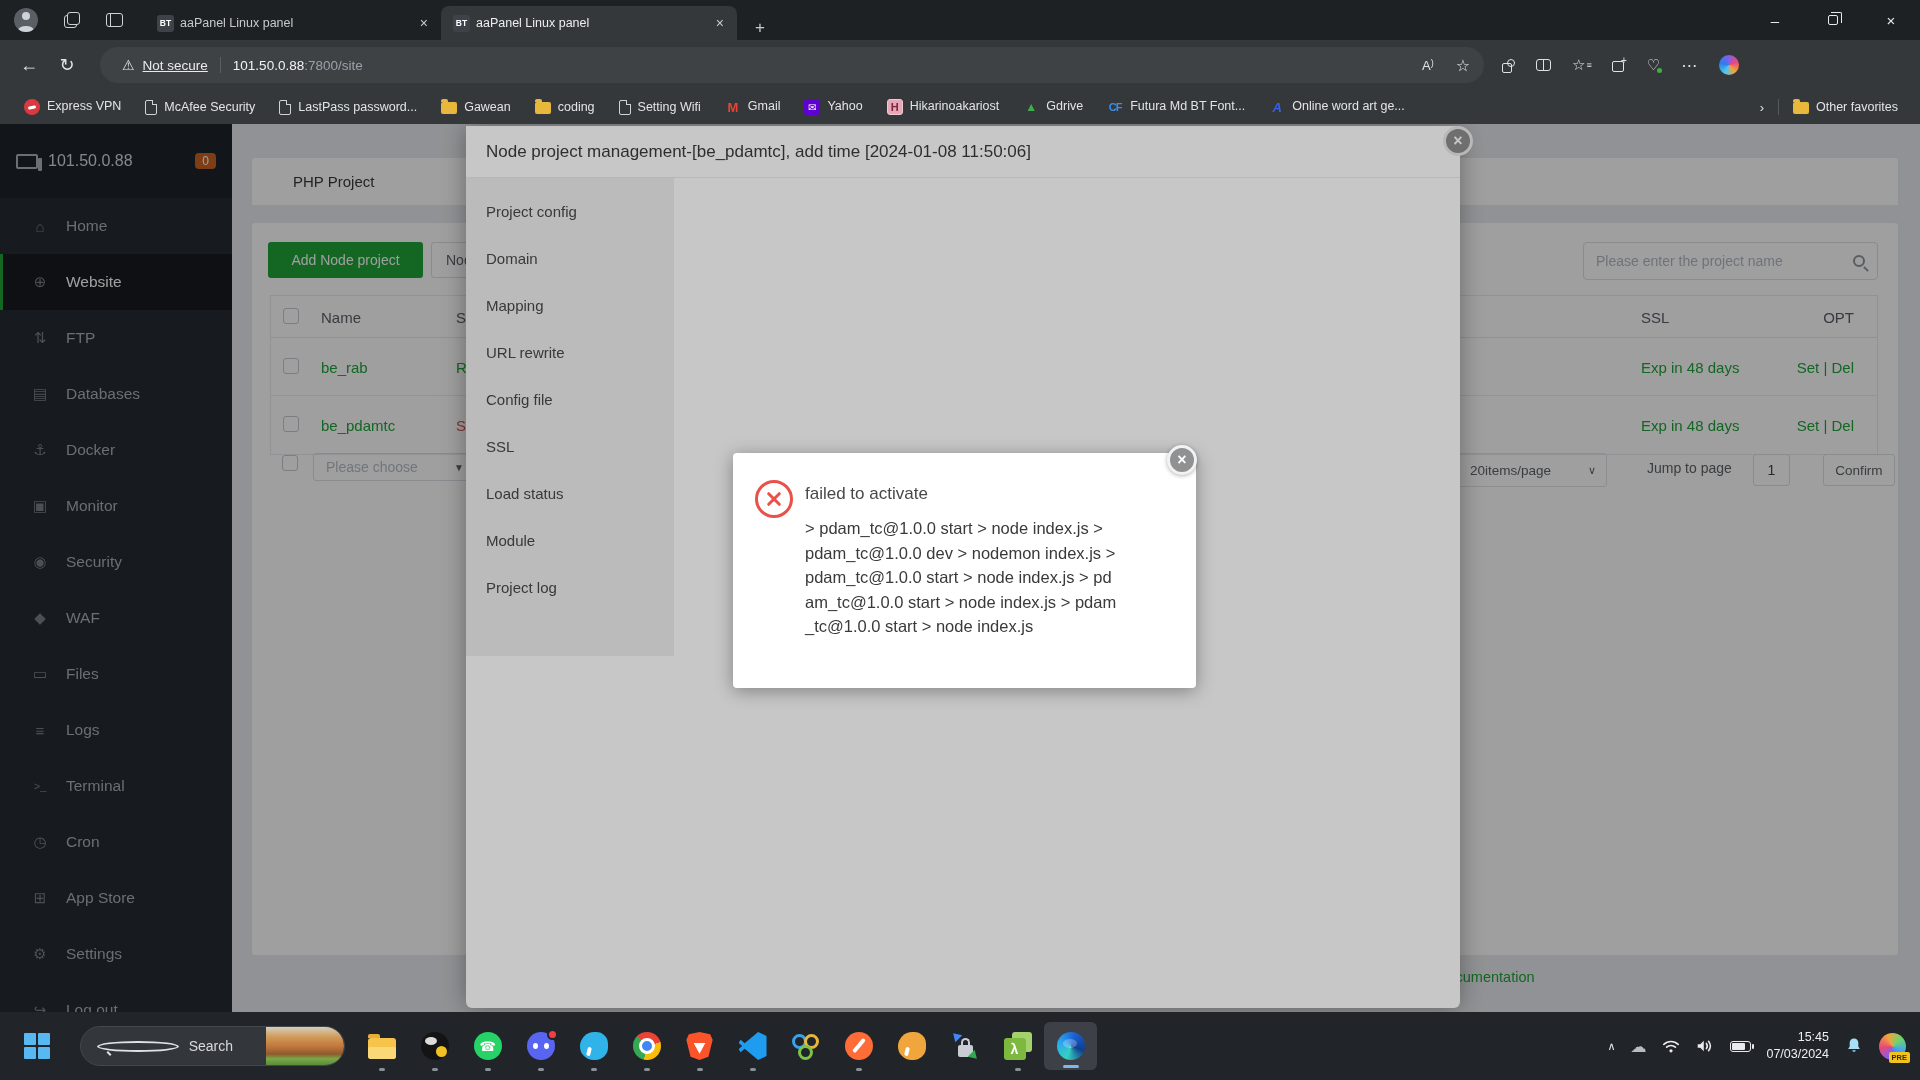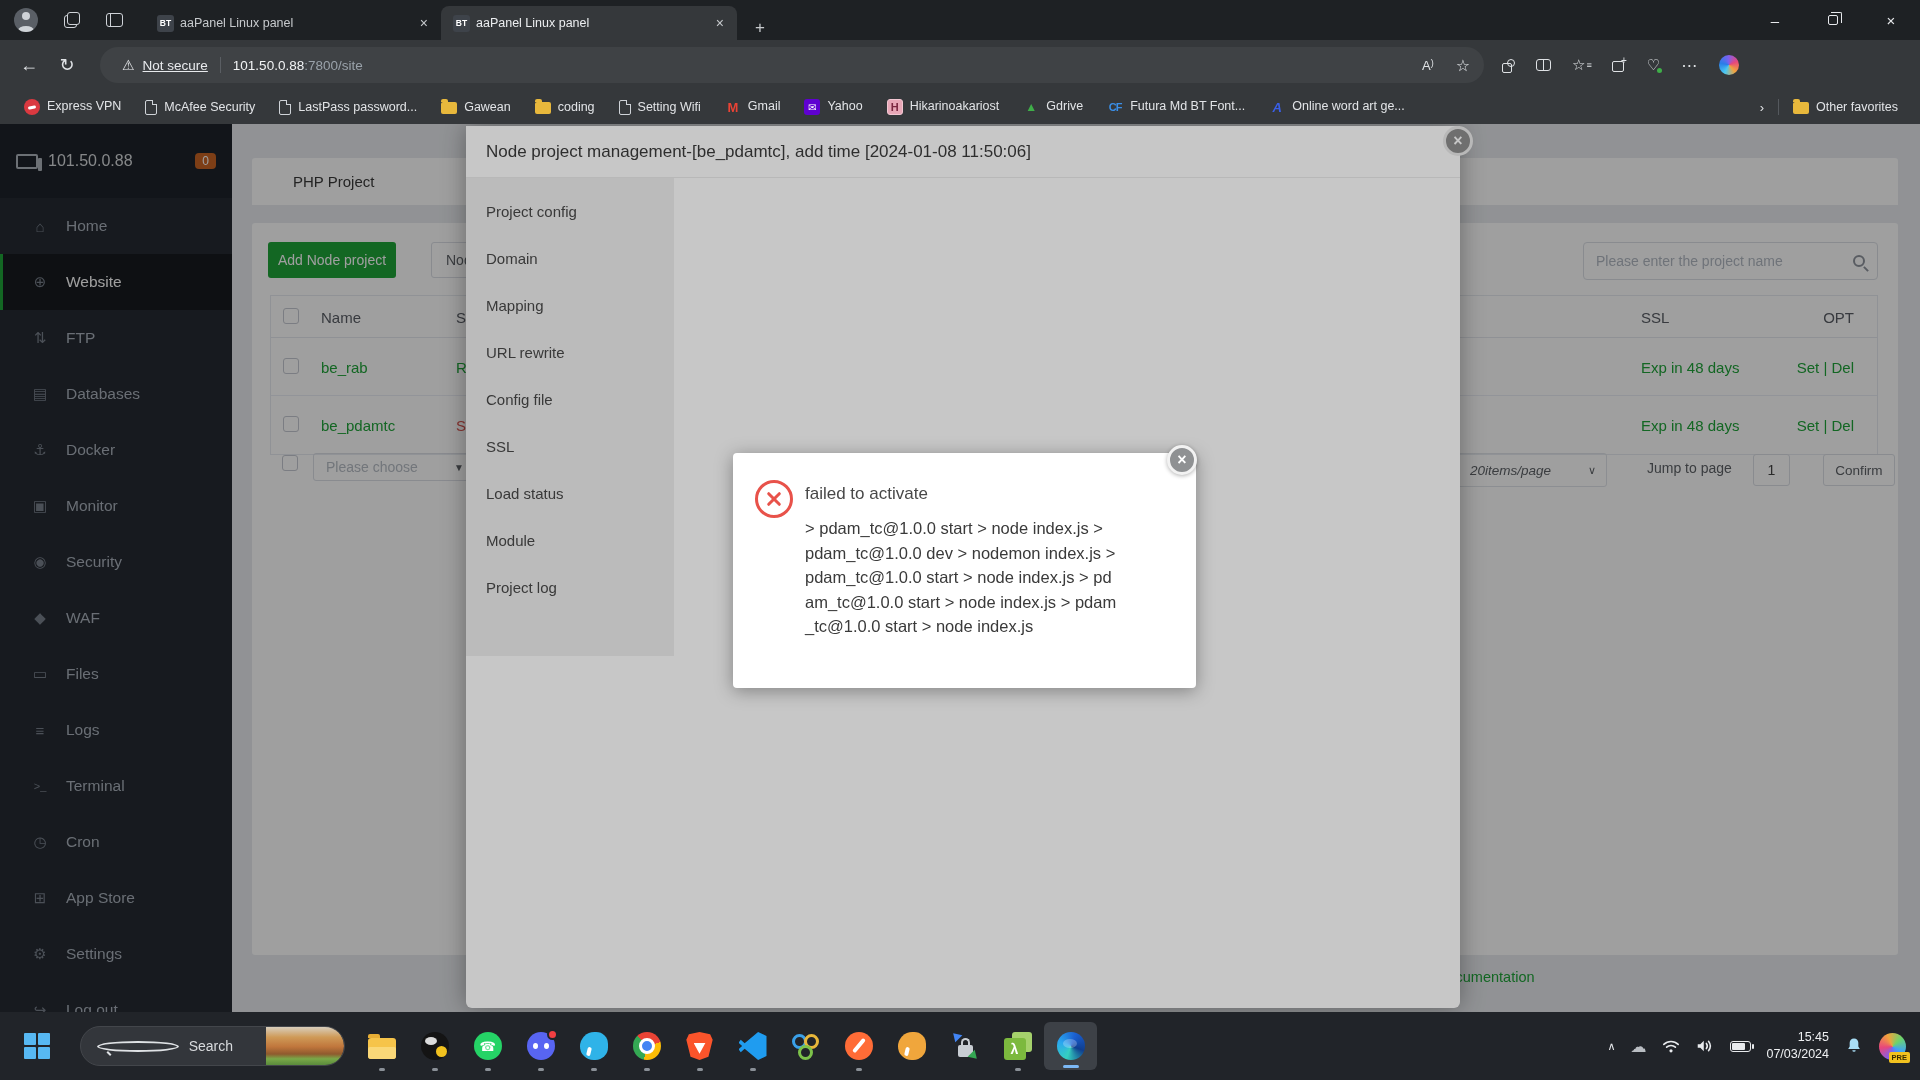--- a/index.html
+++ b/index.html
@@ -98,21 +98,21 @@
   .sb-item .sbi { width:20px; font-size:15px; color:#79818c; text-align:center; }
   .sb-item.active { background:#171b20; color:#fff; border-left:3px solid #20a53a; padding-left:27px; }
 
   .content { position:absolute; left:232px; top:0; right:0; bottom:0; z-index:1; }
   .tabstrip { position:absolute; left:20px; top:34px; width:1646px; height:47px; background:#fff; border-radius:3px 3px 0 0;
     display:flex; align-items:center; }
   .ptab { font-size:15px; color:#3a3a3a; margin-left:41px; height:100%; display:flex; align-items:center; position:relative; }
   .ptab.active { color:#20a53a; margin-left:110px; }
   .ptab.active::after { content:''; position:absolute; left:0; right:0; bottom:0; height:3px; background:#20a53a; }
   .maincard { position:absolute; left:20px; top:99px; width:1646px; height:732px; background:#fff; border-radius:3px; }
-  .btn-green { position:absolute; left:16px; top:19px; width:128px; height:36px; background:#20a53a; color:#fff;
+  .btn-green { position:absolute; left:16px; top:19px; width:155px; height:36px; background:#20a53a; color:#fff;
     font-size:14px; border:none; border-radius:3px; }
   .btn-plain { position:absolute; left:179px; top:19px; width:200px; height:36px; background:#fff; color:#5f6368;
     font-size:14px; border:1px solid #dcdfe6; border-radius:3px; text-align:left; padding-left:14px; white-space:nowrap; overflow:hidden; }
   .searchbox { position:absolute; left:1331px; top:19px; width:295px; height:38px; border:1px solid #dcdfe6; border-radius:4px;
     display:flex; align-items:center; padding:0 10px 0 12px; }
   .searchbox input { flex:1; border:none; outline:none; font-size:14px; color:#555; background:transparent; }
   .searchbox input::placeholder { color:#b3bac4; }
   .mag { width:12px; height:12px; border:2px solid #8f959e; border-radius:50%; position:relative; margin-right:2px; }
   .mag::after { content:''; position:absolute; width:2px; height:6px; background:#8f959e; left:10px; top:9px; transform:rotate(-45deg); }
 
@@ -126,21 +126,21 @@
   .col-ssl { position:absolute; left:1370px; top:50%; transform:translateY(-50%); }
   .col-opt { position:absolute; right:23px; top:50%; transform:translateY(-50%); }
   .green { color:#20a53a; } .red { color:#d9544f; } .dark { color:#5a5e66; }
 
   .bottomrow { position:absolute; left:18px; top:230px; width:1608px; height:34px; }
   .bottomrow .cb { left:12px; top:2px; margin-top:0; }
   .chooser { position:absolute; left:43px; top:0; width:162px; height:28px; border:1px solid #dcdfe6; border-radius:3px;
     display:flex; align-items:center; padding:0 10px 0 12px; font-size:14px; color:#b8bec6; }
   .chooser .caret { margin-left:auto; color:#5f6368; font-size:10px; }
   .perpage { position:absolute; left:1187px; top:0; width:150px; height:34px; border:1px solid #e2e5ea; border-radius:3px;
-    display:flex; align-items:center; padding:0 10px 0 12px; font-size:13.5px; color:#5f6368;font-style:italic; }
+    display:flex; align-items:center; padding:0 10px 0 12px; font-size:13.5px; color:#5f6368; }
   .perpage .caret { margin-left:auto; font-size:11px; color:#5f6368; }
   .jumplabel { position:absolute; left:1377px; top:7px; font-size:14px; color:#5f6368; }
   .pageinput { position:absolute; left:1483px; top:1px; width:37px; height:32px; border:1px solid #dcdfe6; border-radius:3px;
     text-align:center; font-size:14px; color:#444; }
   .btn-confirm { position:absolute; left:1553px; top:1px; width:72px; height:32px; background:#fff; border:1px solid #dcdfe6;
     border-radius:3px; font-size:13.5px; color:#5f6368; }
   .footer-link { position:absolute; left:1205px; top:845px; font-size:14.5px; color:#20a53a; }
 
   
   .dim1 { position:absolute; inset:0; background:rgba(0,0,0,0.20); z-index:40; }

